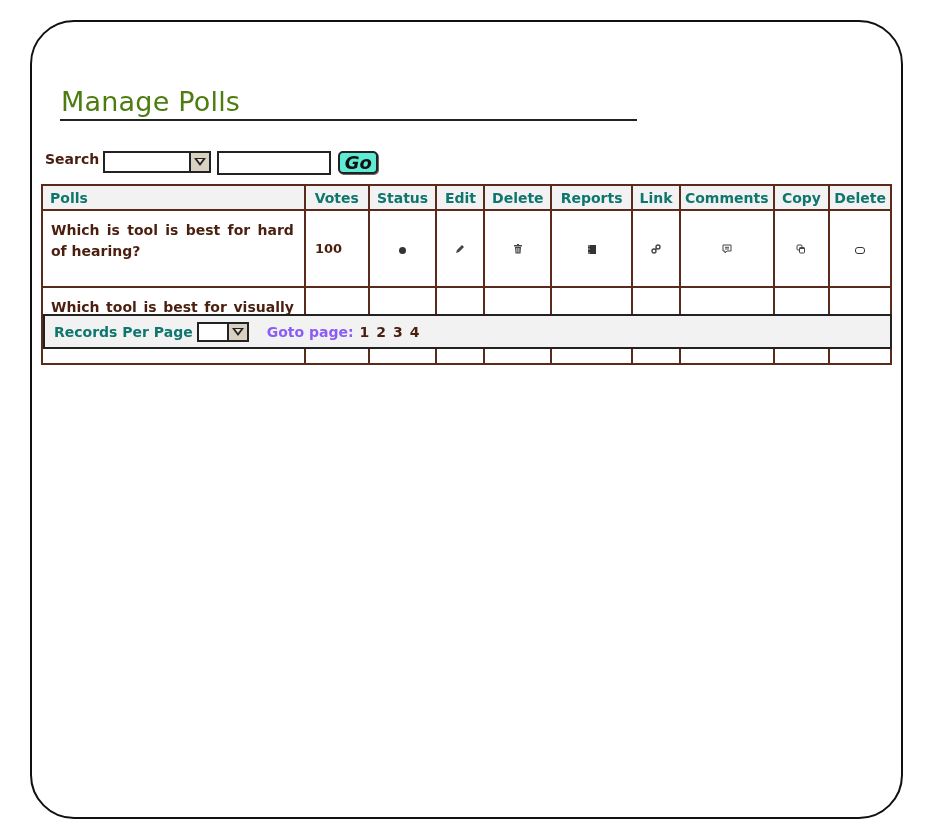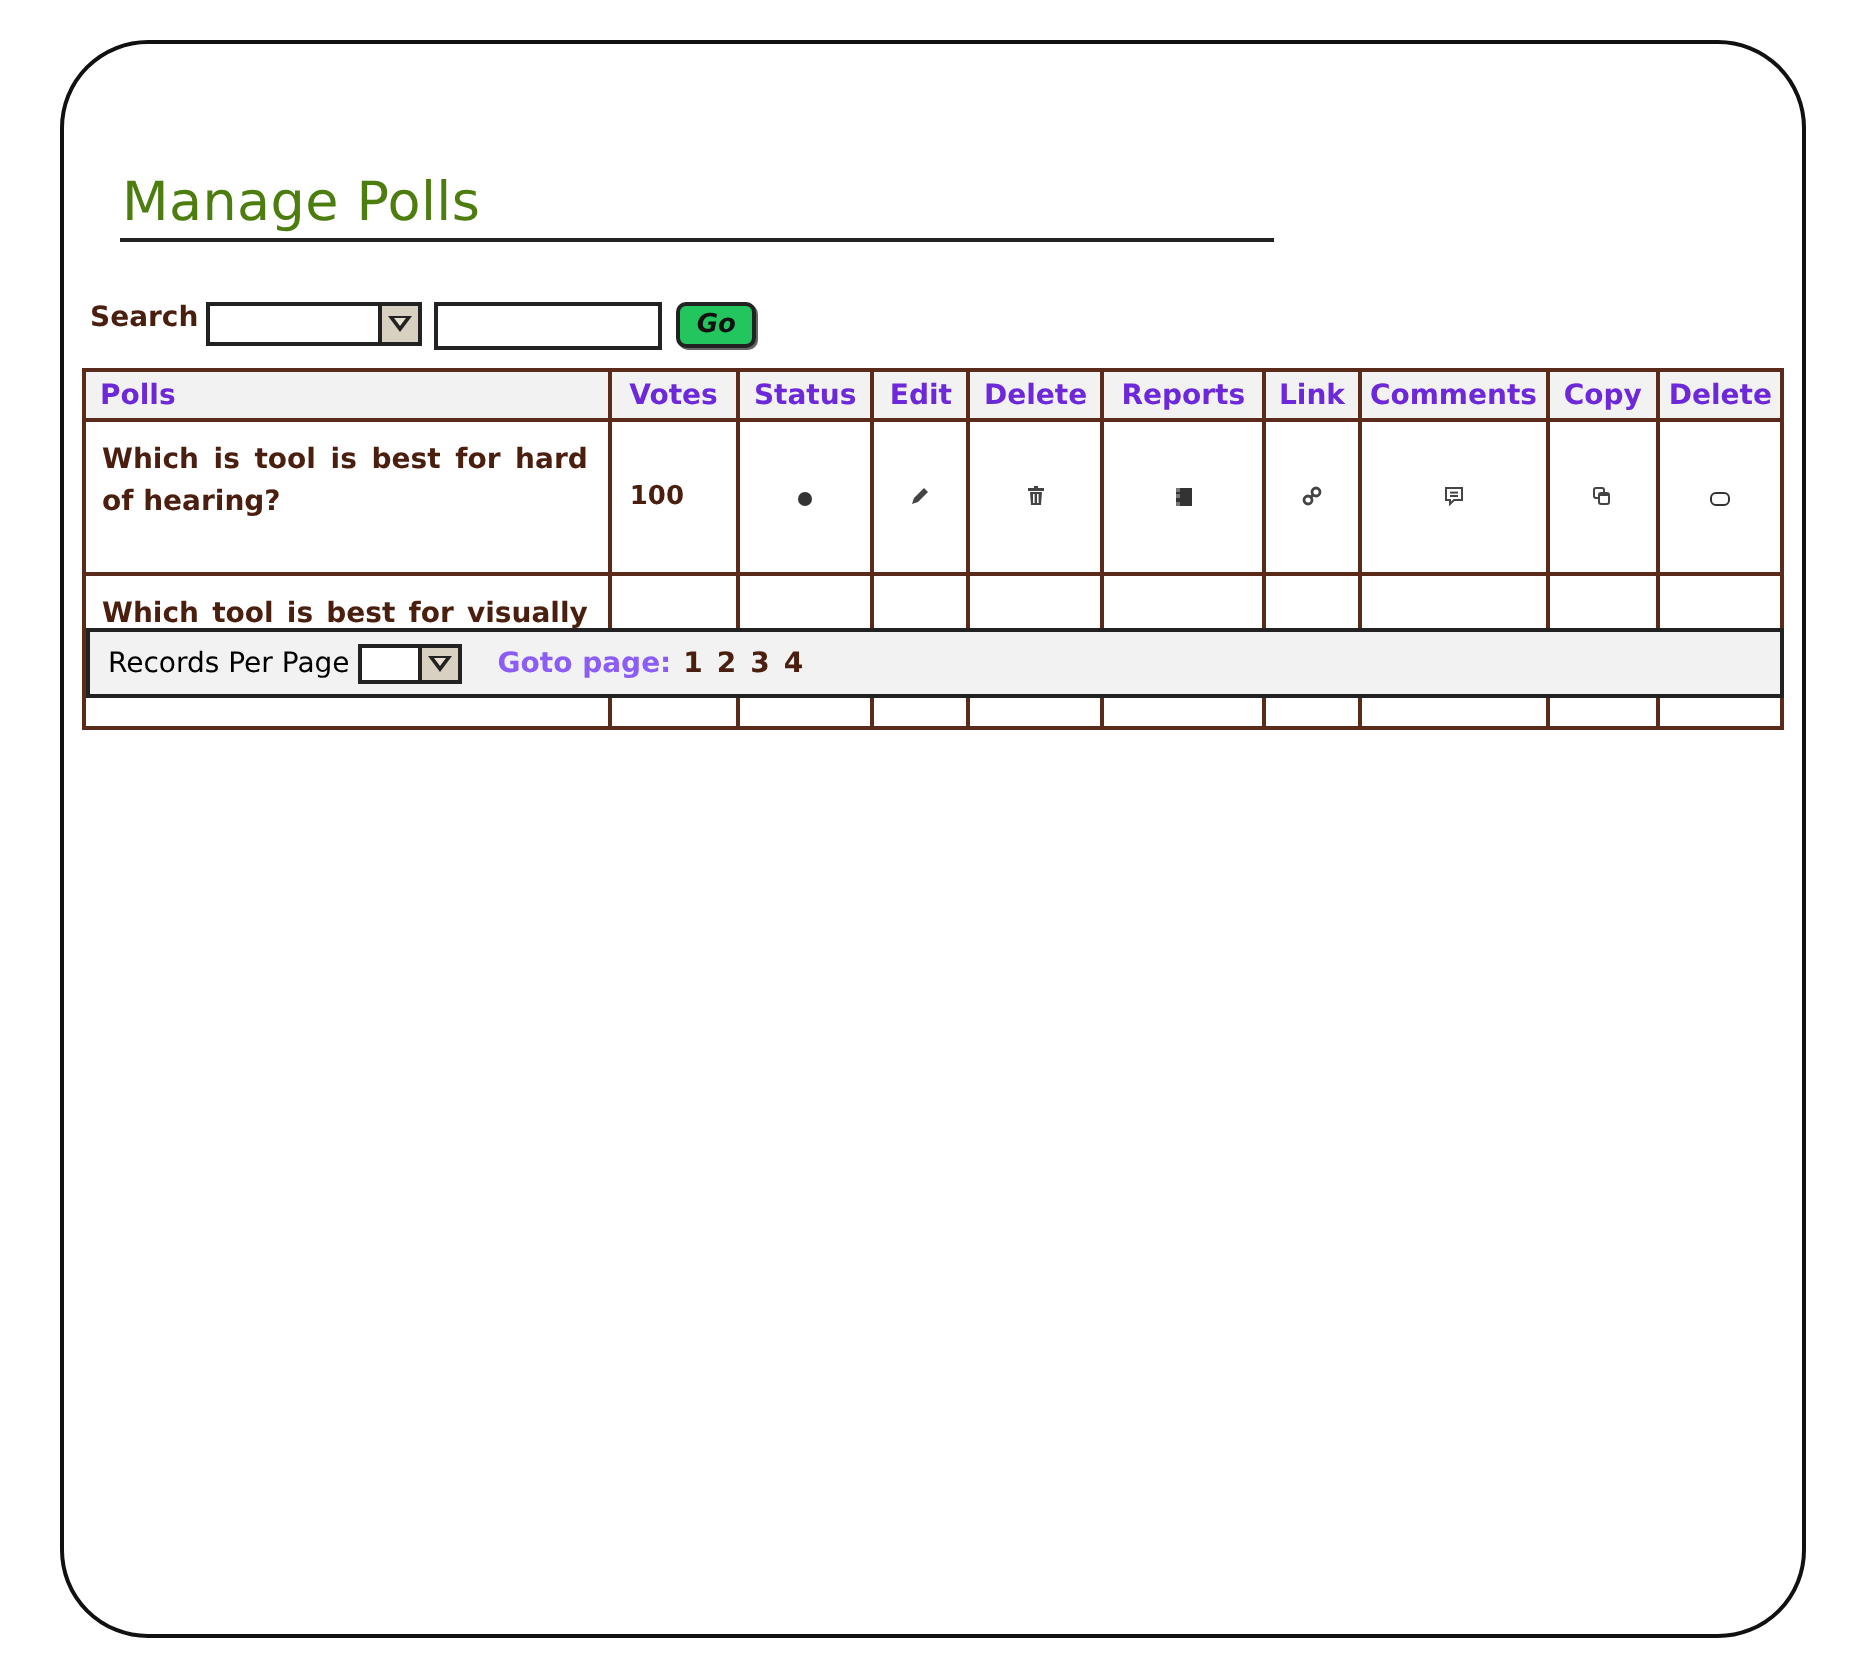--- a/index.html
+++ b/index.html
@@ -16,39 +16,39 @@
   .select-box { width:104px; height:18px; border:2px solid #222; box-sizing:content-box;
                 position:relative; background:#fff; margin-right:6px; }
   .select-btn { position:absolute; right:0; top:0; width:20px; height:18px; background:#d8d0c0;
                 border-left:2px solid #222; box-sizing:border-box; display:flex;
                 align-items:center; justify-content:center; }
   .tri { width:0; height:0; border-left:6px solid transparent; border-right:6px solid transparent;
          border-top:8px solid #222; position:relative; }
   .tri::after { content:""; position:absolute; left:-3px; top:-7px; border-left:3px solid transparent;
                 border-right:3px solid transparent; border-top:4px solid #e8e0d0; }
   .text-input { width:106px; height:18px; border:2px solid #222; background:#fff; margin-right:7px; }
-  .go-btn { width:36px; height:19px; border:2px solid #222; border-radius:5px; background:#22c55e;
-            font-size:13px; font-weight:bold; font-style:italic; color:#111; display:flex;
+  .go-btn { width:36px; height:19px; border:2px solid #222; border-radius:5px; background:#5eead4;
+            font-size:18px; font-weight:bold; font-style:italic; color:#111; display:flex;
             align-items:center; justify-content:center; box-shadow:1px 1px 0 #666; }
   table.grid { position:absolute; left:41px; top:184px; border-collapse:collapse; width:851px; }
   table.grid th, table.grid td { border:2px solid #5a2a1a; }
   table.grid th { background:#f2f2f2; height:23px; font-size:14px; font-weight:bold;
-                  color:#6d28d9; text-align:center; padding:0 4px; }
+                  color:#0f766e; text-align:center; padding:0 4px; }
   table.grid th.left { text-align:left; padding-left:7px; }
   table.grid td { height:43px; font-size:14px; font-weight:bold; color:#4a1f0f;
                   text-align:center; padding:16px; background:#fff; }
   table.grid td.poll { text-align:justify; padding:0 10px 15px 8px; line-height:21px; }
   table.grid td.votes { text-align:left; padding-left:9px; font-size:13px; }
   .dot-filled { width:7px; height:7px; border-radius:50%; background:#333; display:inline-block; }
   .dot-empty { width:6px; height:6px; border-radius:50%; border:1px solid #333; display:inline-block; }
   .clear-ic { width:8px; height:5px; border:1px solid #333; border-radius:3px; display:inline-block; }
   .report-ic { width:6px; height:9px; background:#333; display:inline-block; border-left:2px dotted #777; }
   .pager { position:absolute; left:43px; top:314px; width:849px; height:35px; border:2px solid #222;
            box-sizing:border-box; background:#f2f2f2; display:flex; align-items:center; padding-left:9px; }
-  .pager-label { font-size:14px; font-weight:normal; color:#000000; margin-right:4px; }
+  .pager-label { font-size:14px; font-weight:bold; color:#0f766e; margin-right:4px; }
   .pager-select { width:48px; height:16px; border:2px solid #222; background:#fff; position:relative; margin-right:18px; }
   .pager-select .select-btn { height:16px; }
   .goto-label { font-size:14px; font-weight:bold; color:#8b5cf6; margin-right:6px; }
   .page-link { font-size:14px; font-weight:bold; color:#4a1f0f; margin-right:7px; cursor:pointer; }
 </style>
 </head>
 <body>
 
 <div class="frame"></div>
 

